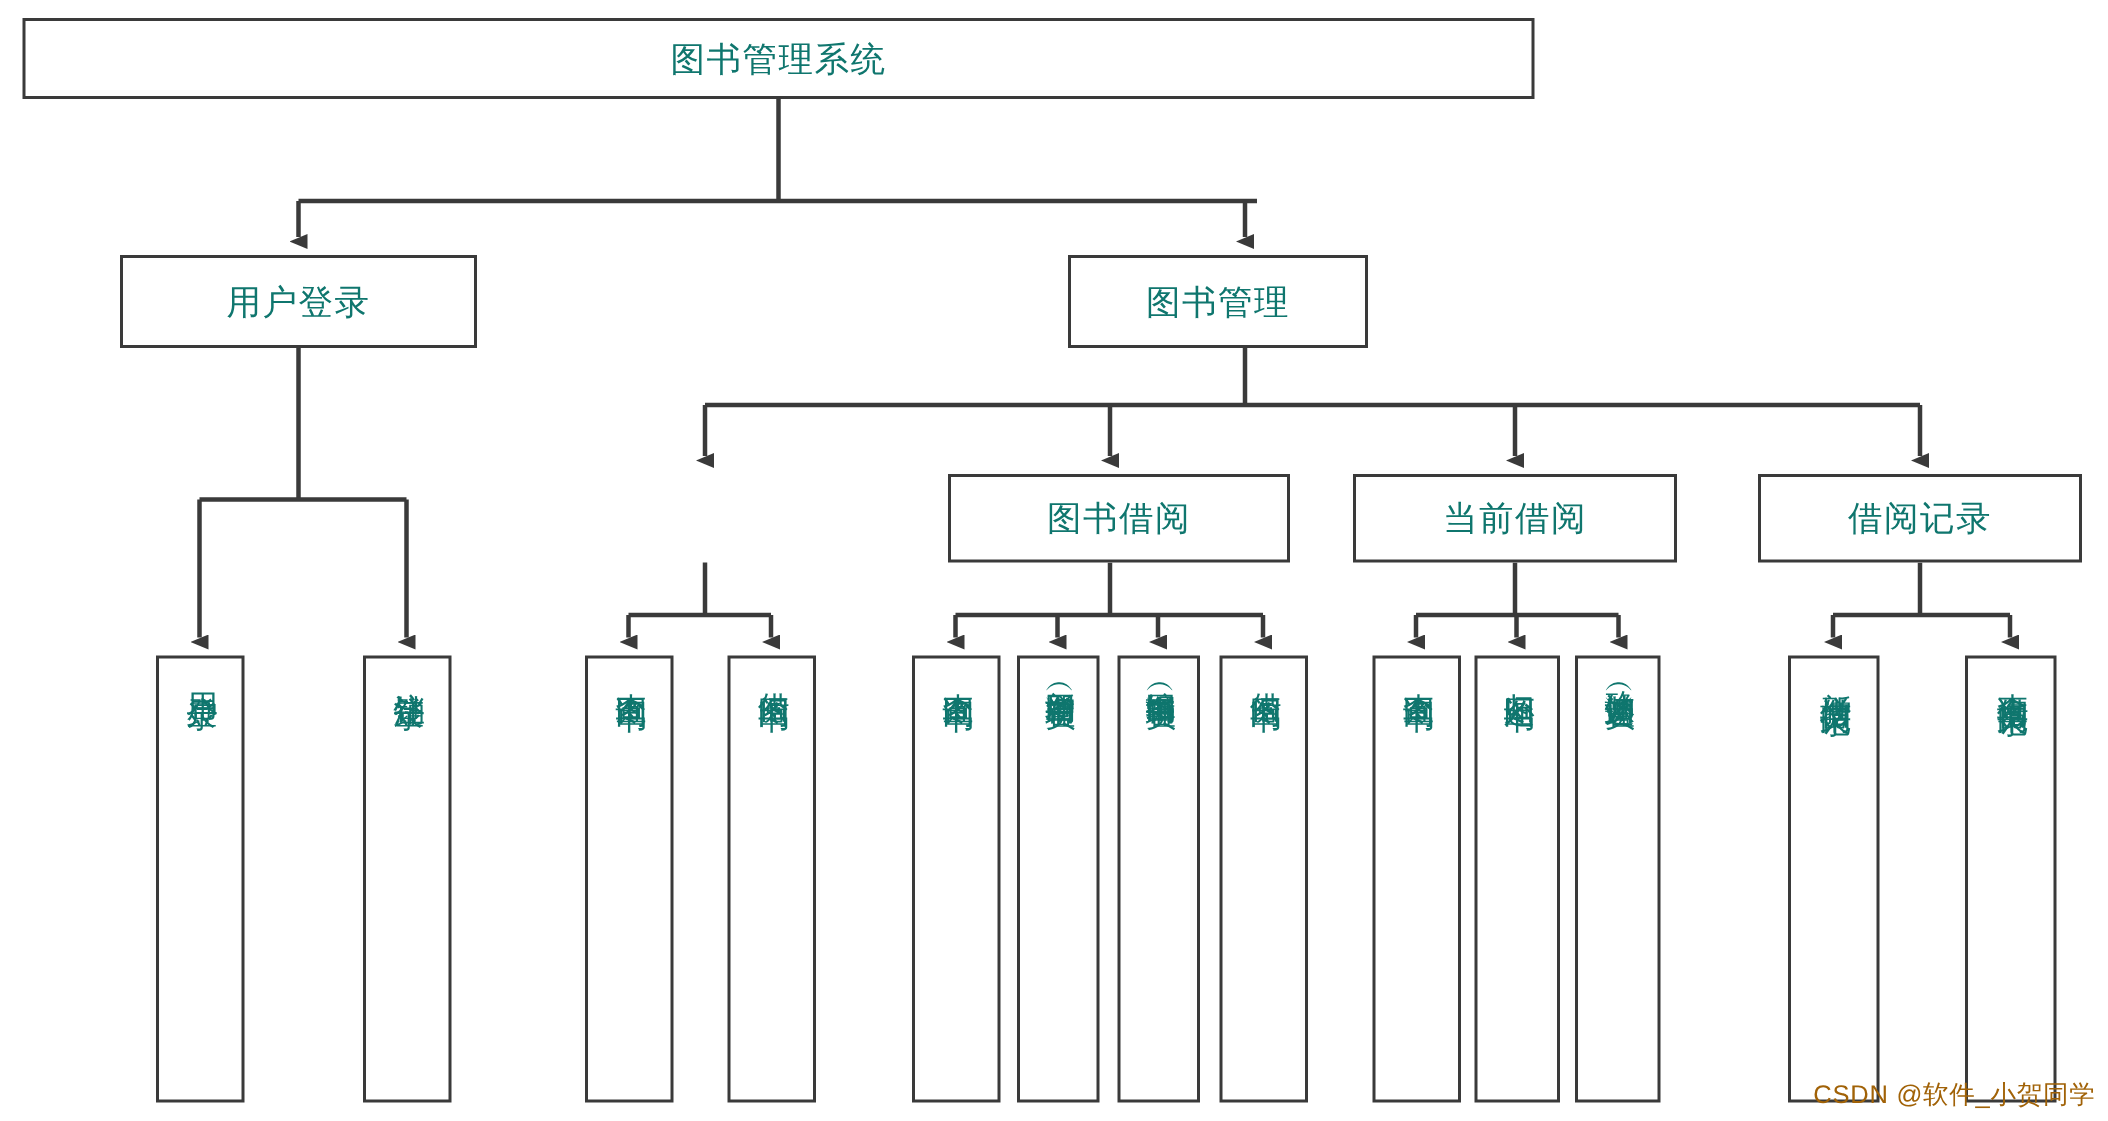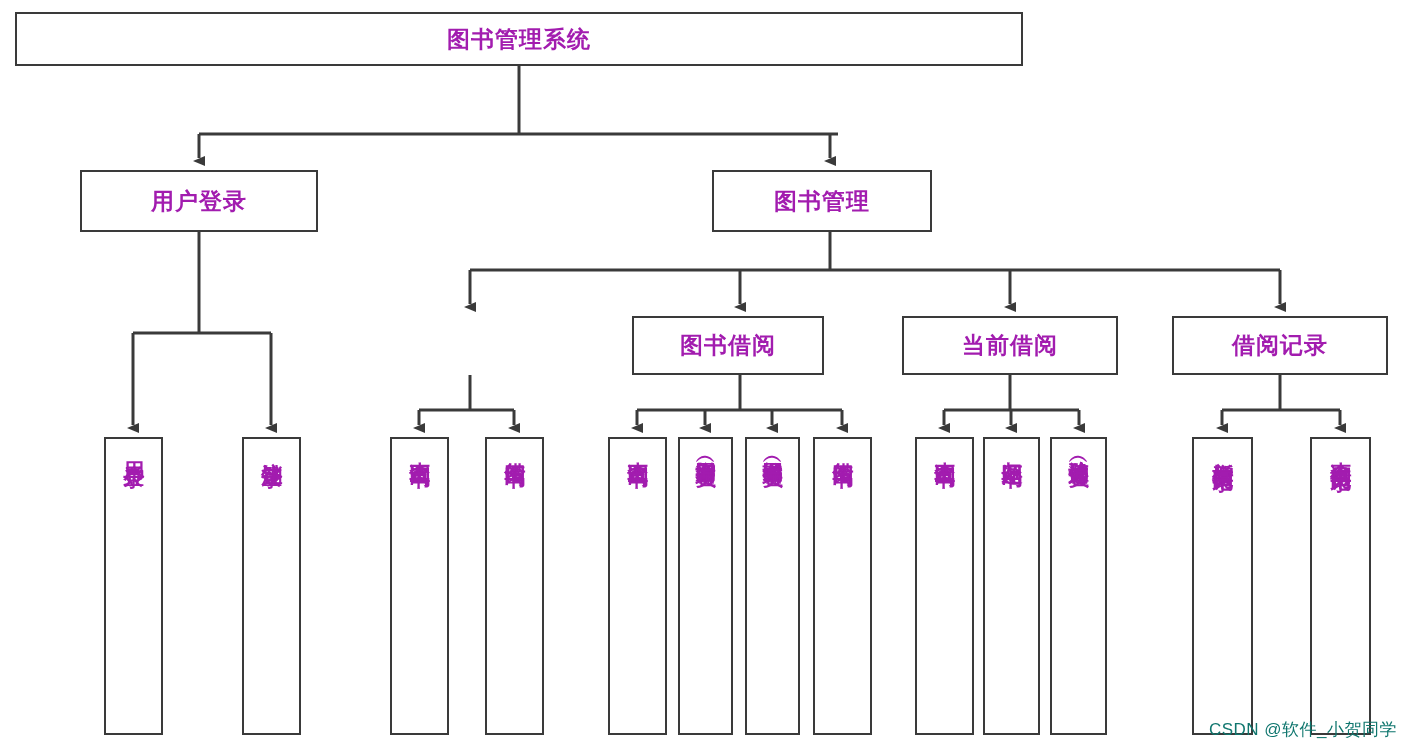--- a/index.html
+++ b/index.html
@@ -26,22 +26,21 @@
     pointer-events: none;
   }
   .node {
     position: absolute;
     box-sizing: border-box;
     background: #ffffff;
     border: 2px solid #3a3a3a;
     display: flex;
     align-items: center;
     justify-content: center;
-    color: #a21caf;
-    font-weight: bold;
+    color: #0f766e;
   }
   .node.root {
     border-width: 2px;
   }
   .node-label {
     display: block;
     text-align: center;
     white-space: nowrap;
     line-height: 1.15;
   }
@@ -67,21 +66,21 @@
   }
   .v-label.small {
     font-size: 20px;
     letter-spacing: 1px;
   }
   .watermark {
     position: absolute;
     right: 8px;
     bottom: 6px;
     font-size: 17px;
-    color: #0f766e;
+    color: #a16207;
     white-space: nowrap;
     letter-spacing: 0.5px;
   }
 </style>
 </head>
 <body>
 
 <div id="canvas">
 
   <svg class="wires" viewBox="0 0 1405 747" xmlns="http://www.w3.org/2000/svg">
@@ -136,26 +135,26 @@
   </svg>
 
   <div class="node root" style="left:15px; top:12px; width:1008px; height:54px;">
     <span class="node-label h-label">图书管理系统</span>
   </div>
 
   <div class="node" style="left:80px; top:170px; width:238px; height:62px;">
     <span class="node-label h-label">用户登录</span>
   </div>
 
-  <div class="node" style="left:712px; top:170px; width:220px; height:62px;">
+  <div class="node" style="left:712px; top:170px; width:200px; height:62px;">
     <span class="node-label h-label">图书管理</span>
   </div>
 
 
-  <div class="node" style="left:632px; top:316px; width:192px; height:59px;">
+  <div class="node" style="left:632px; top:316px; width:228px; height:59px;">
     <span class="node-label h-label">图书借阅</span>
   </div>
 
   <div class="node" style="left:1172px; top:316px; width:216px; height:59px;">
     <span class="node-label h-label">借阅记录</span>
   </div>
 
   <div class="node" style="left:902px; top:316px; width:216px; height:59px;">
     <span class="node-label h-label">当前借阅</span>
   </div>

